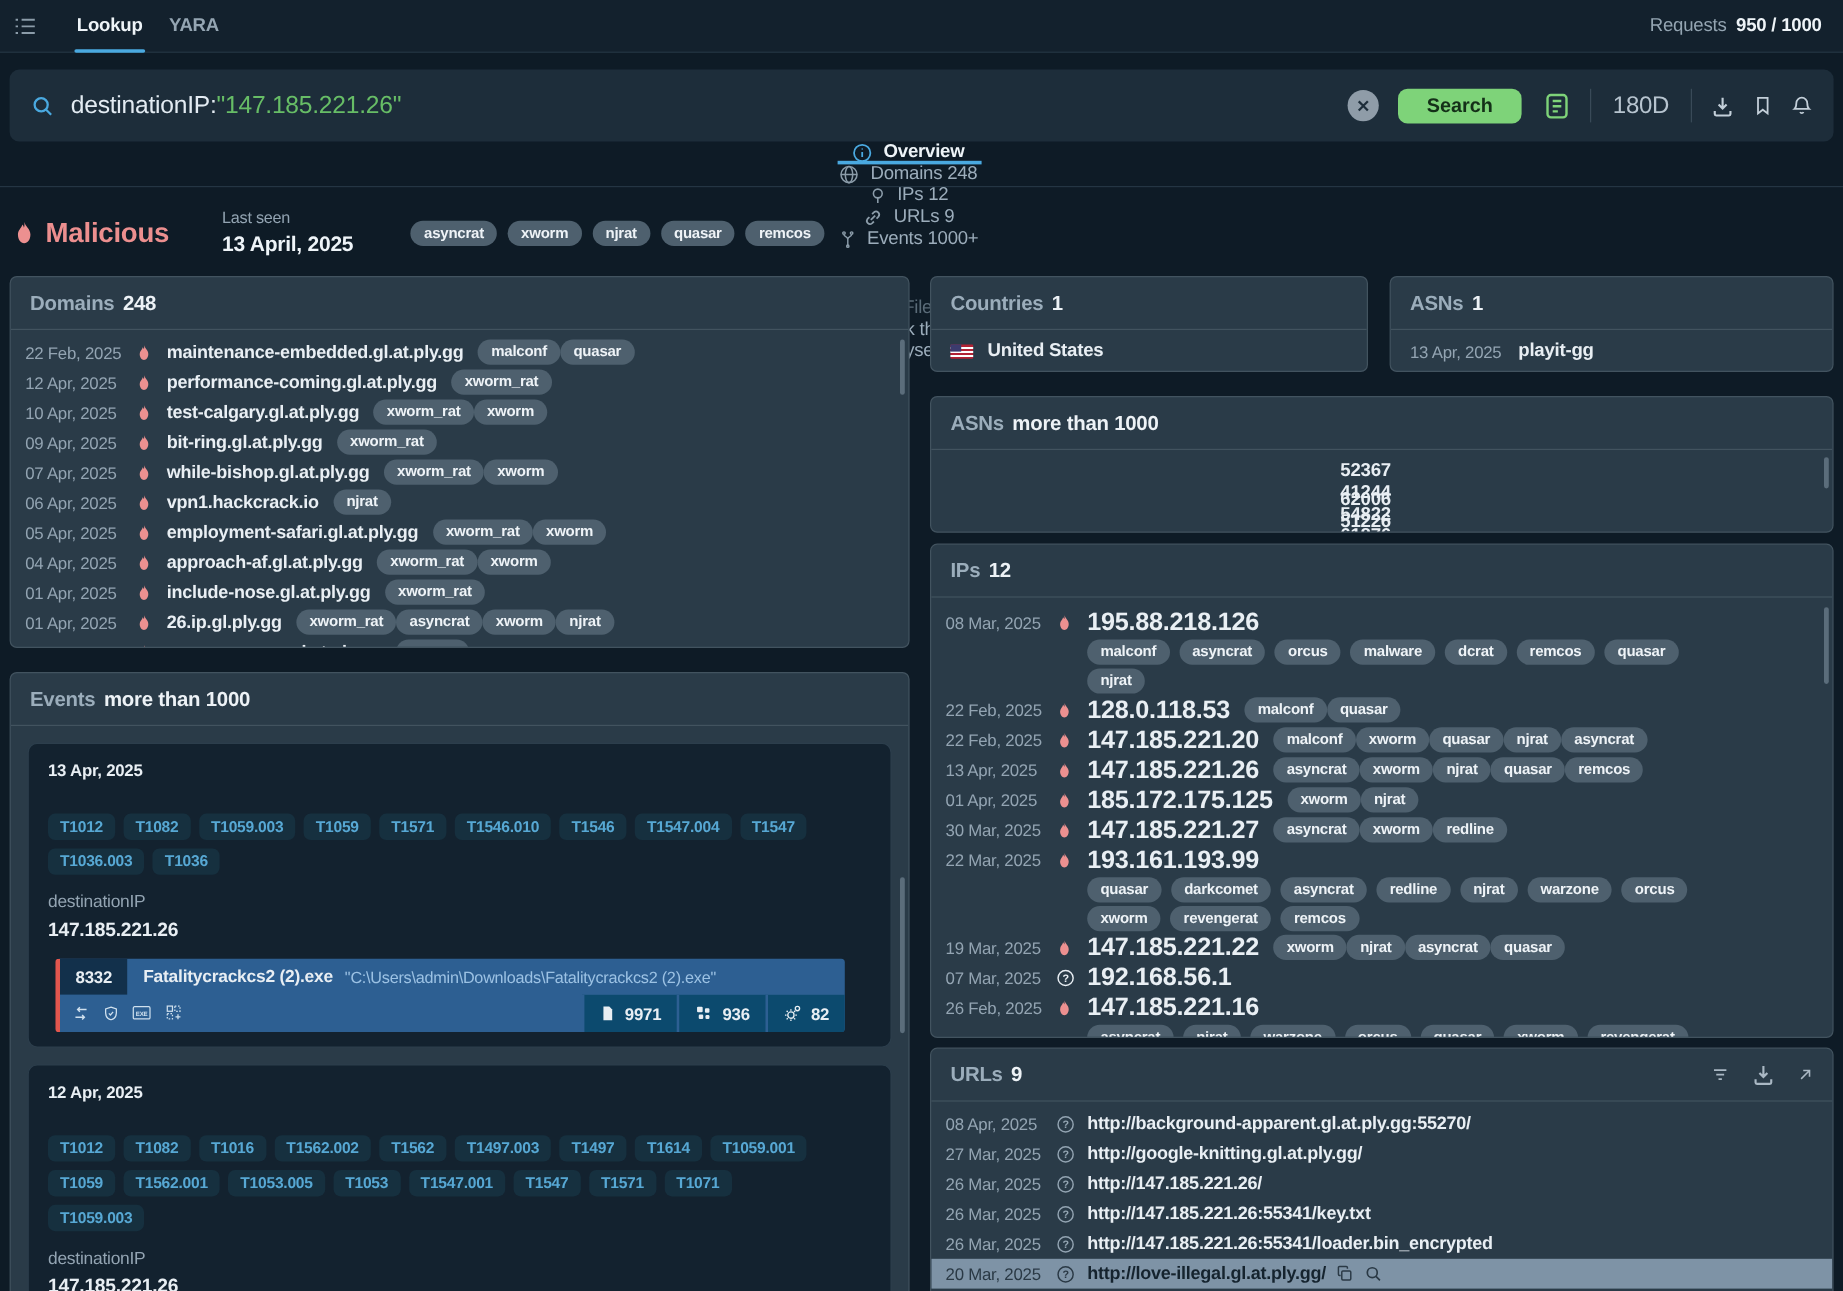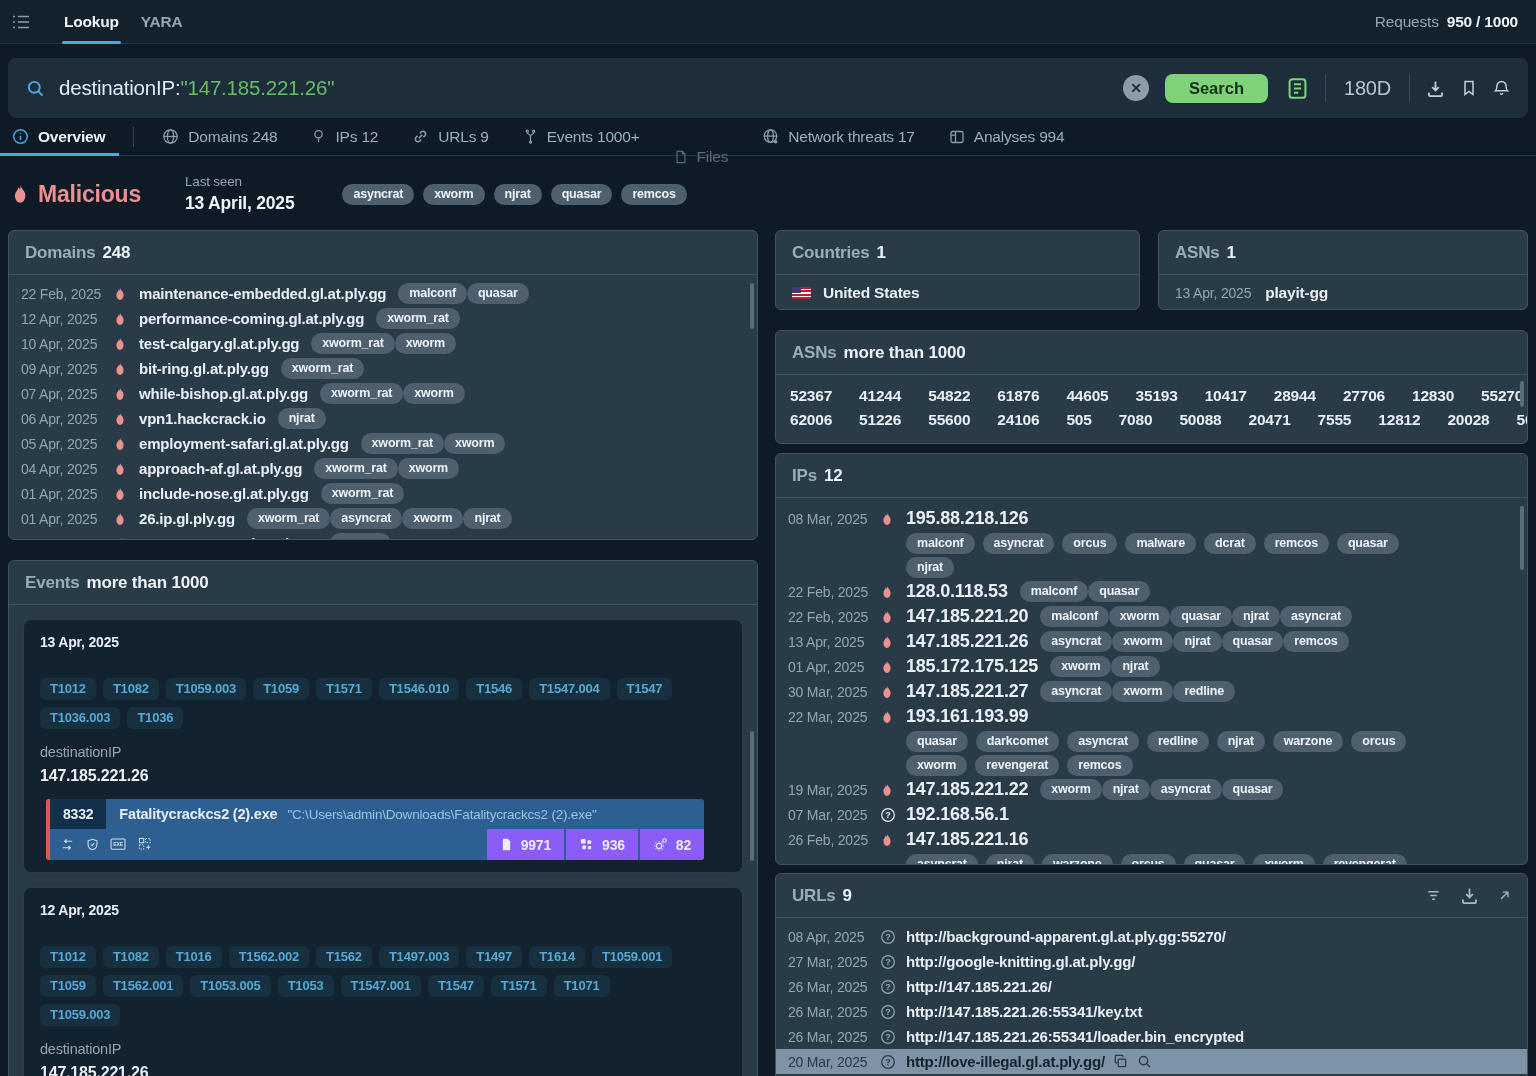--- a/index.html
+++ b/index.html
@@ -35,21 +35,21 @@
                font-weight:bold; font-size:14px; display:flex; align-items:center; justify-content:center; }
   .search-btn { height:29px; padding:0 24px; border:none; border-radius:8px; background:#7ed379;
                 color:#143018; font-weight:bold; font-size:16.5px; font-family:inherit; }
   .saved-ic { color:#7ed379; display:flex; margin-left:2px; }
   .vdiv { width:1px; height:28px; background:#394a58; }
   .period { font-size:20px; color:#b7c4cf; padding:0 2px; }
   .act-ic { color:#c3cfd9; display:flex; }
 
   
   .tabs-row { height:38px; display:flex; align-items:center; padding-left:12px;
-              border-bottom:1px solid #243543; }
+              border-bottom:1px solid #243543;flex-direction:column; }
   .tab { position:relative; display:flex; align-items:center; gap:9px; height:100%;
          font-size:15.5px; color:#9cadbb; margin-right:34px; }
   .tab .icn { color:#8b9ca9; }
   .tab.active { color:#eef4f8; font-weight:bold; }
   .tab.active .icn { color:#4aa9e0; }
   .tab.active::after { content:""; position:absolute; left:-12px; right:-14px; bottom:-1px;
          height:3px; background:#4aa9e0; }
   .tab.disabled { color:#5a6b78;margin-top:40px; }
   .tab.disabled .icn { color:#5a6b78; }
   .tab-sep { width:1px; height:20px; background:#34434f; margin-right:28px; margin-left:-6px; }
@@ -106,43 +106,43 @@
               border-radius:3px; overflow:hidden; }
   .proc-line1 { display:flex; align-items:center; height:30px; white-space:nowrap; overflow:hidden; }
   .pid { background:#12304b; padding:0 13px; height:100%; display:flex; align-items:center;
          font-weight:bold; font-size:14px; }
   .pname { margin-left:13px; font-weight:bold; font-size:14.5px; }
   .ppath { margin-left:10px; color:#9cc2e4; font-size:13.5px; }
   .proc-line2 { display:flex; align-items:stretch; height:31px; }
   .mini-icons { display:flex; gap:11px; color:#cfe0ee; align-items:center; padding-left:10px; }
   .proc-stats { margin-left:auto; display:flex; }
   .stat { display:flex; align-items:center; gap:8px; padding:0 13px;
-          background:#8b5cf6; border-left:2px solid #2d5f92; font-weight:bold; font-size:14px; }
+          background:#0c4a6e; border-left:2px solid #2d5f92; font-weight:bold; font-size:14px; }
   .show-more { text-align:right; margin-top:12px; color:#c6d2dc; font-size:15px; }
 
   .row2 { display:flex; gap:18px; margin-bottom:20px; }
   .p-countries { width:365px; flex:none; height:80px; }
   .p-asns { flex:1; height:80px; }
   .p-countries .panel-body, .p-asns .panel-body { height:36px; display:flex; align-items:center;
       padding:16px 16px; }
   .flag-us { position:relative; width:19px; height:12px; flex:none; margin-right:12px;
       background:repeating-linear-gradient(#b22234 0 1.8px, #ffffff 1.8px 3.5px); border-radius:1px; }
   .flag-us::before { content:""; position:absolute; left:0; top:0; width:9px; height:6.5px; background:#3c3b6e; }
   .country-name { font-size:15.5px; font-weight:bold; }
   .asn-date { color:#93a4b2; font-size:14px; margin-right:14px; }
   .asn-name { font-size:15.5px; font-weight:bold; }
 
   .p-ports { height:114px; margin-bottom:9px; }
   .p-ports .panel-body { padding:9px 14px 0; height:70px; }
-  .port-row { display:flex; height:24px; align-items:center; }
+  .port-row { display:flex; height:24px; align-items:center;flex-direction:column; }
   .port { font-size:15.5px; font-weight:bold; margin-right:27px; }
 
   .p-ips { height:412px; margin-bottom:8px; }
   .p-ips .panel-body { padding:8px 10px 0 12px; height:368px; }
-  .p-ips .cell-name { font-size:18px; }
+  .p-ips .cell-name { font-size:21px; }
 
   .p-urls { height:240px; }
   .p-urls .panel-body { padding-top:6px; }
   .url-row { display:flex; align-items:center; height:25px; padding:0 12px; white-space:nowrap; }
   .url-row .cell-name { margin-right:8px; }
   .url-row .icon-cell { color:#93a4b2; }
   .url-row.hl { background:#7e93a6; }
   .url-row.hl .cell-date { color:#2a3945; }
   .url-row.hl .cell-name { color:#15232e; }
   .url-row.hl .icon-cell { color:#2a3945; }

